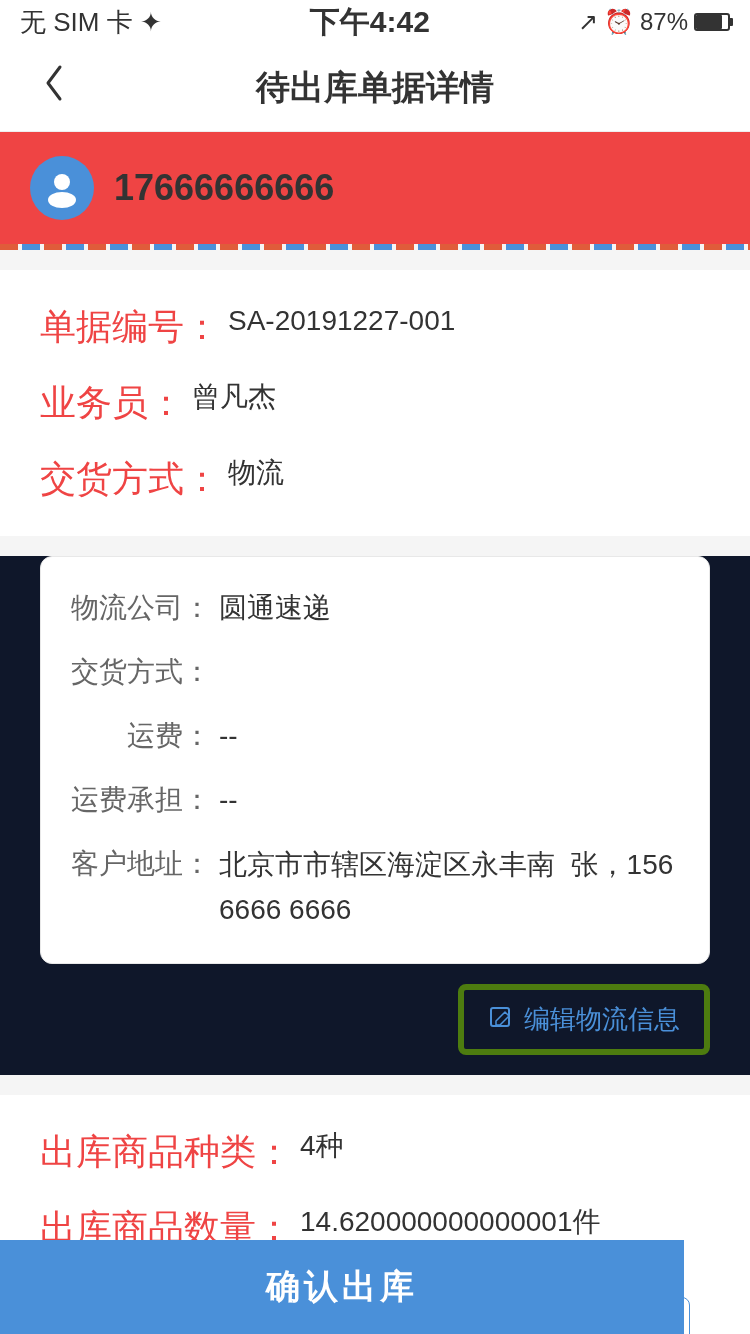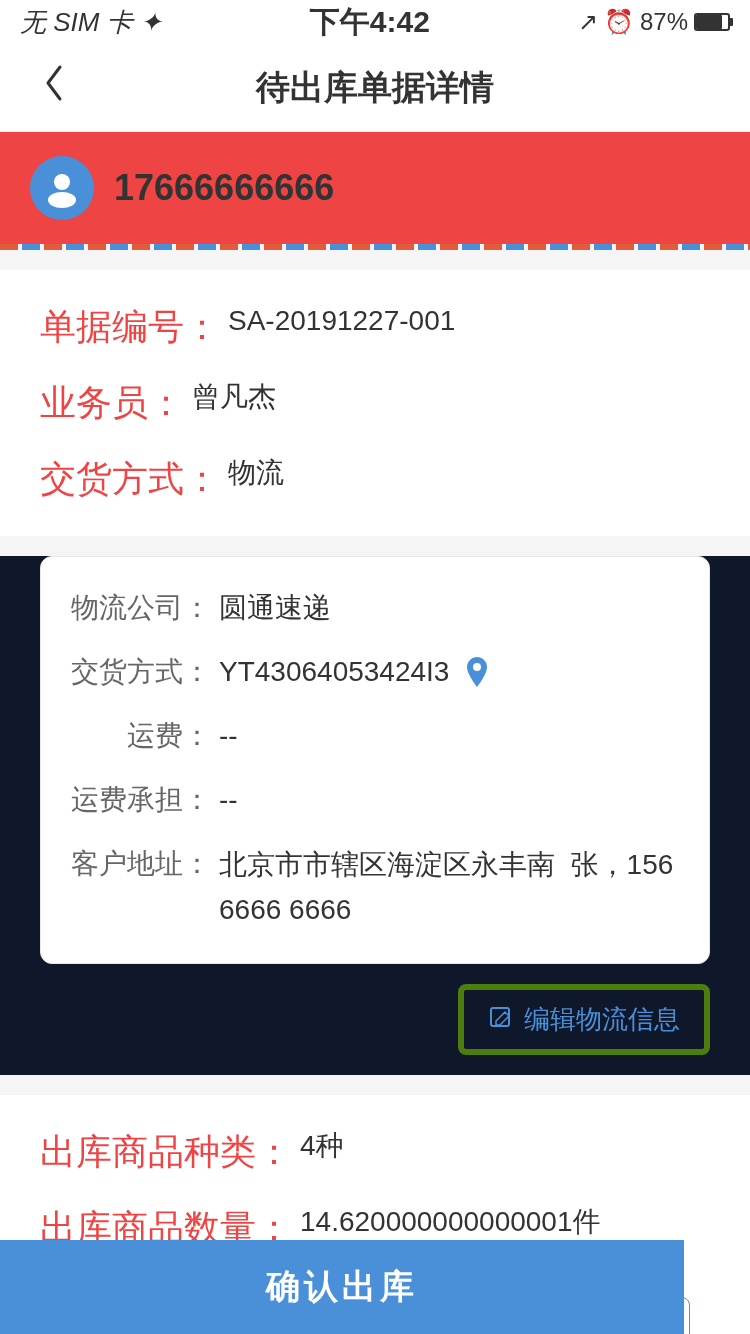--- a/index.html
+++ b/index.html
@@ -17,21 +17,21 @@
     .status-bar {
       height: 44px;
       background: #fff;
       display: flex;
       align-items: center;
       justify-content: space-between;
       padding: 0 20px;
       font-size: 26px;
       font-weight: 500;
     }
-    .status-left { display: flex; align-items: center; gap: 8px; font-style: italic; }
+    .status-left { display: flex; align-items: center; gap: 8px; }
     .status-center { font-size: 30px; font-weight: 600; }
     .status-right { display: flex; align-items: center; gap: 6px; font-size: 24px; }
 
     
     .nav-bar {
       height: 88px;
       background: #fff;
       display: flex;
       align-items: center;
       padding: 0 32px;
@@ -288,29 +288,20 @@
 </div>
 
 <div style="background:#0f172a; margin-top:0; padding: 0 20px 10px 20px;">
   <div class="logistics-card">
     <div class="logistics-row">
       <span class="logistics-label">物流公司：</span>
       <span class="logistics-value">圆通速递</span>
     </div>
     <div class="logistics-row">
       <span class="logistics-label">交货方式：</span>
-      <span class="logistics-value">
-        <span>YT43064053424I3</span>
-        <span class="location-pin-wrap">
-          <svg width="36" height="36" viewBox="0 0 36 36">
-            <path d="M18 3C12.477 3 8 7.477 8 13c0 7.5 10 20 10 20s10-12.5 10-20c0-5.523-4.477-10-10-10z" fill="#4a90d9"></path>
-            <circle cx="18" cy="13" r="4" fill="#fff"></circle>
-          </svg>
-        </span>
-      </span>
     </div>
     <div class="logistics-row">
       <span class="logistics-label">运费：</span>
       <span class="logistics-value">--</span>
     </div>
     <div class="logistics-row">
       <span class="logistics-label">运费承担：</span>
       <span class="logistics-value">--</span>
     </div>
     <div class="logistics-row">

